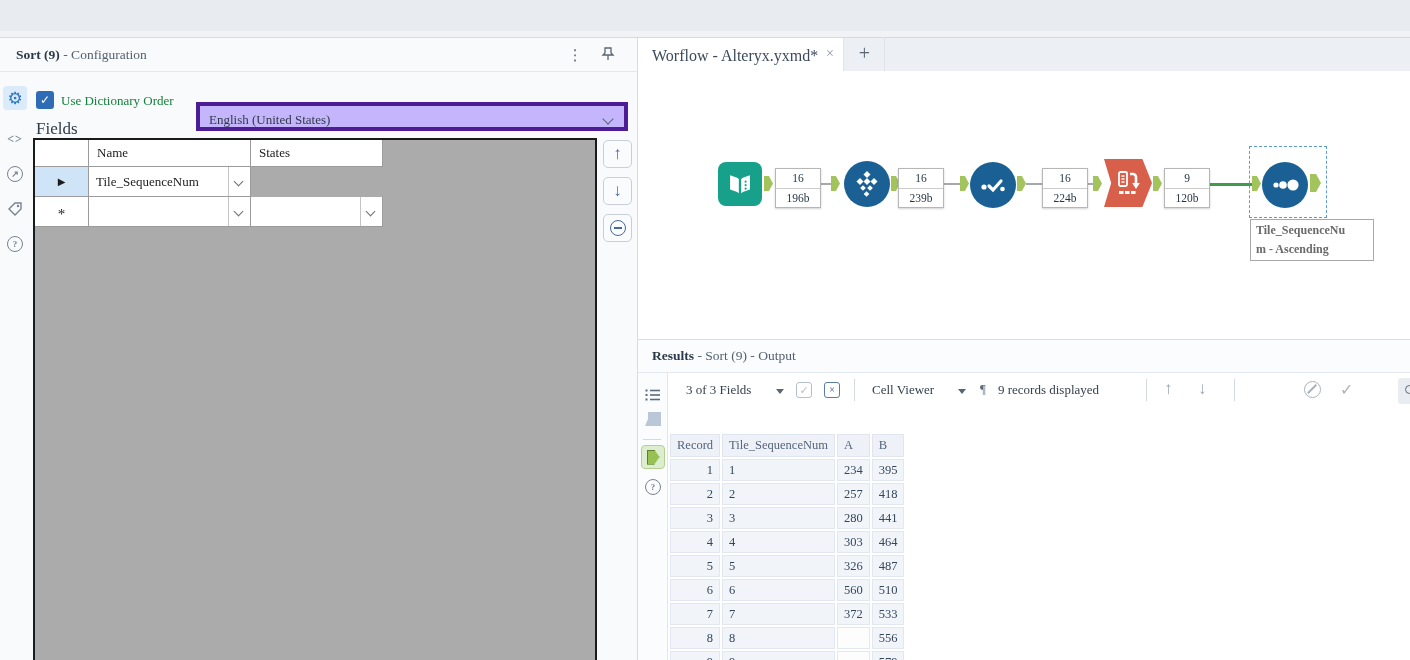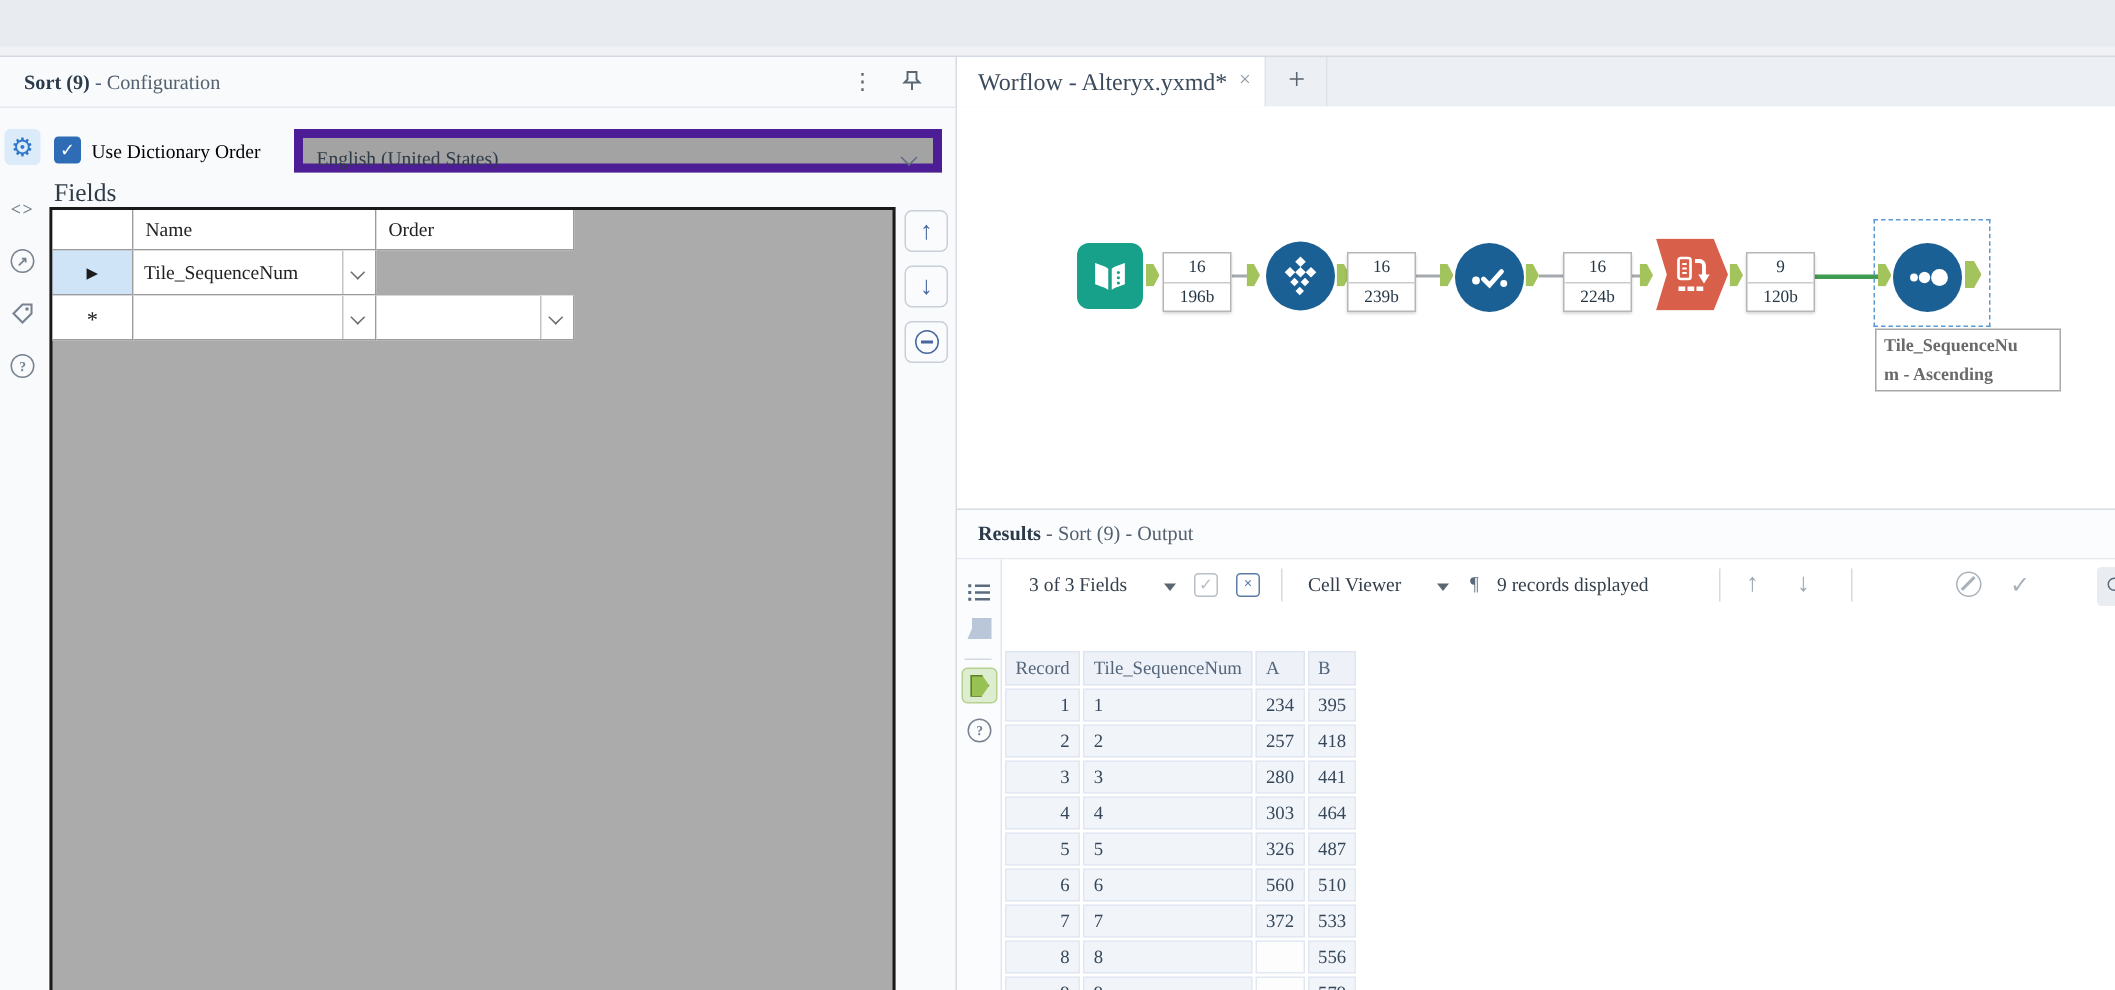--- a/index.html
+++ b/index.html
@@ -19,22 +19,22 @@
   .more-options{position:absolute;left:566px;top:7px;width:18px;height:20px;font-size:15px;color:#5a6672;text-align:center;line-height:20px;cursor:pointer;}
   .pin{position:absolute;left:600px;top:8px;width:18px;height:18px;cursor:pointer;}
   .cfg-rail{position:absolute;left:0;top:34px;width:30px;height:619px;background:#f8fafc;}
   .rail-ic{position:absolute;left:3px;width:24px;height:24px;display:flex;align-items:center;justify-content:center;color:#78838f;cursor:pointer;}
   .rail-ic.active{background:#dcebf9;border-radius:4px;color:#2e77c9;}
   .gear-glyph{font-size:17px;line-height:1;}
   .code-glyph{font-size:12px;font-weight:bold;letter-spacing:1px;}
   .circ{width:16px;height:16px;border:1.4px solid #78838f;border-radius:50%;display:flex;align-items:center;justify-content:center;font-size:9px;font-weight:bold;color:#78838f;}
   
   .checkbox{position:absolute;left:36px;top:53px;width:18px;height:18px;background:#2e6db5;border-radius:3px;color:#fff;font-size:12px;line-height:18px;text-align:center;cursor:pointer;}
-  .cb-label{position:absolute;left:61px;top:55px;font-size:13px;color:#000000;}
-  .lang-select{position:absolute;left:196px;top:48px;width:432px;height:29px;background:#a3a3a3;border:6px solid #4c1d95;font-size:13px;color:#2f3b47;line-height:27px;padding-left:9px;cursor:pointer;}
+  .cb-label{position:absolute;left:61px;top:55px;font-size:13px;color:#15803d;}
+  .lang-select{position:absolute;left:196px;top:64px;width:432px;height:29px;background:#c4b5fd;border:4px solid #4c1d95;font-size:13px;color:#2f3b47;line-height:27px;padding-left:9px;cursor:pointer;}
   .chev{position:absolute;width:8px;height:8px;border-right:1.6px solid #5a6b7d;border-bottom:1.6px solid #5a6b7d;transform:rotate(45deg);}
   .fields-label{position:absolute;left:36px;top:81px;font-size:17px;color:#2f3b47;}
   
   .fgrid{position:absolute;left:33px;top:100px;width:564px;height:560px;background:#ababab;border:2px solid #1a1a1a;}
   .frow{display:flex;}
   .fc{background:#fff;border-right:1px solid #9b9b9b;border-bottom:1px solid #9b9b9b;font-size:13px;color:#222;overflow:hidden;white-space:nowrap;}
   .fc.sel{width:54px;}
   .fc.name{width:162px;}
   .fc.order{width:132px;}
   .hcell{height:27px;line-height:26px;padding-left:8px;}
@@ -145,21 +145,21 @@
     <div class="lang-select">
       <span>English (United States)</span>
       <span class="chev" style="right:12px;top:9px"></span>
     </div>
     <div class="fields-label">Fields</div>
 
     <div class="fgrid">
       <div class="frow">
         <div class="fc sel hcell"></div>
         <div class="fc name hcell">Name</div>
-        <div class="fc order hcell">Order</div>
+        <div class="fc order hcell">States</div>
       </div>
       <div class="frow">
         <div class="fc sel rcell" style="background:#cfe4f6">
             <span class="rowmark" style="font-size:10px">▶</span>
           </div>
         <div class="fc name rcell">
             <span class="txt">Tile_SequenceNum</span>
             <span class="dd">
               <span class="chev"></span>
             </span>

